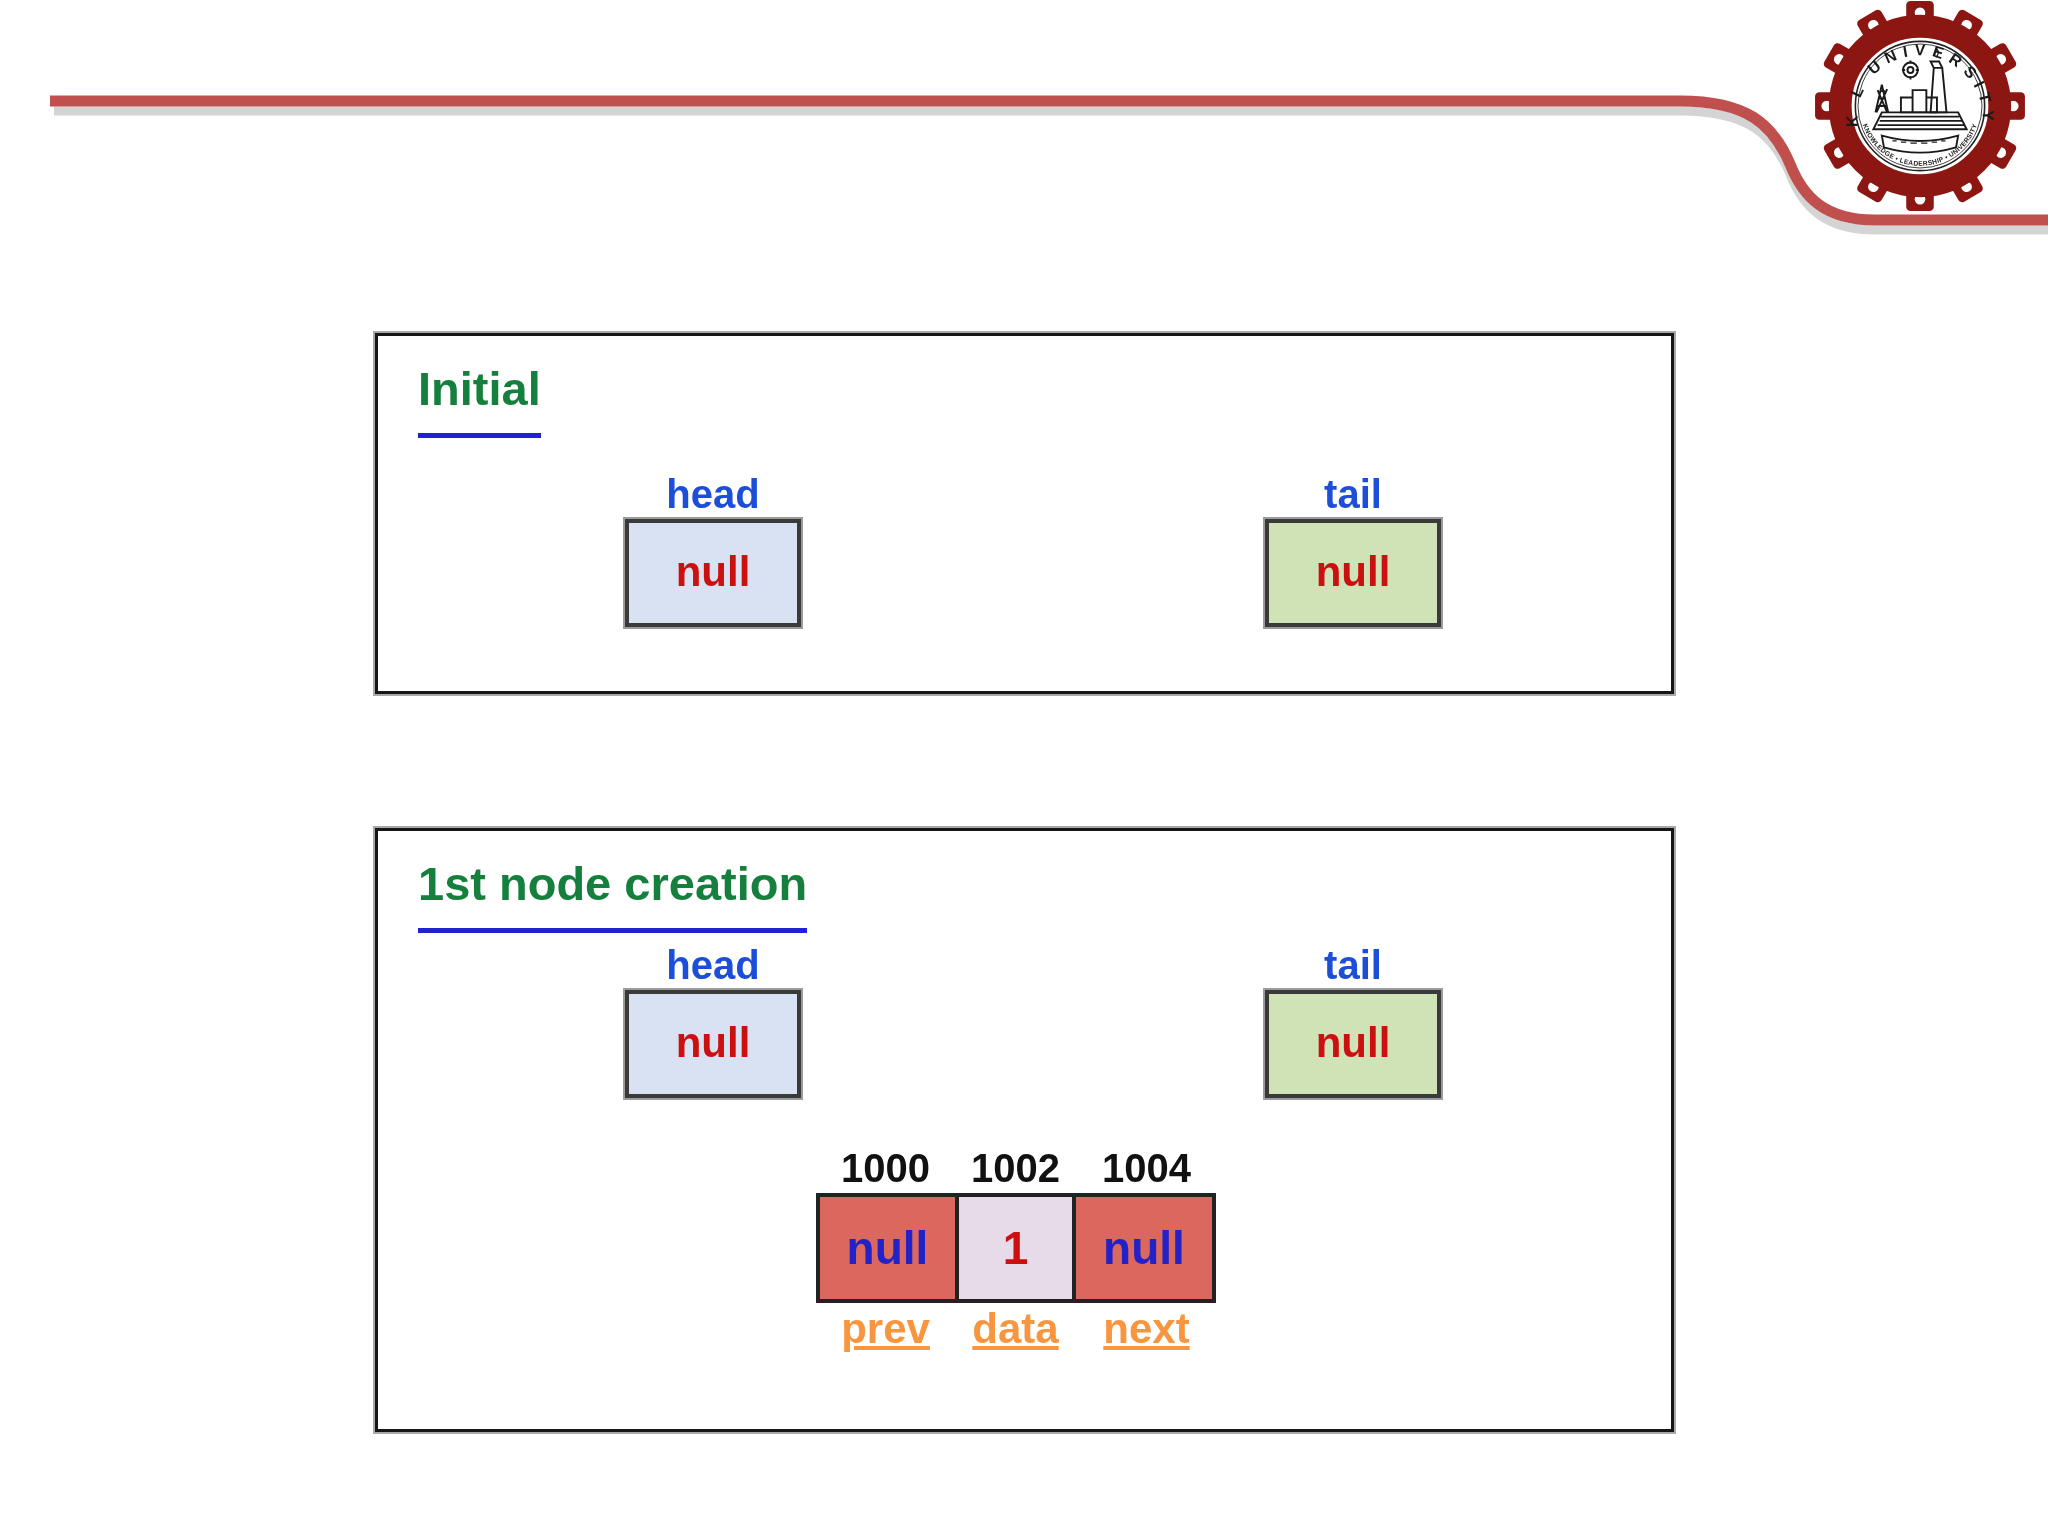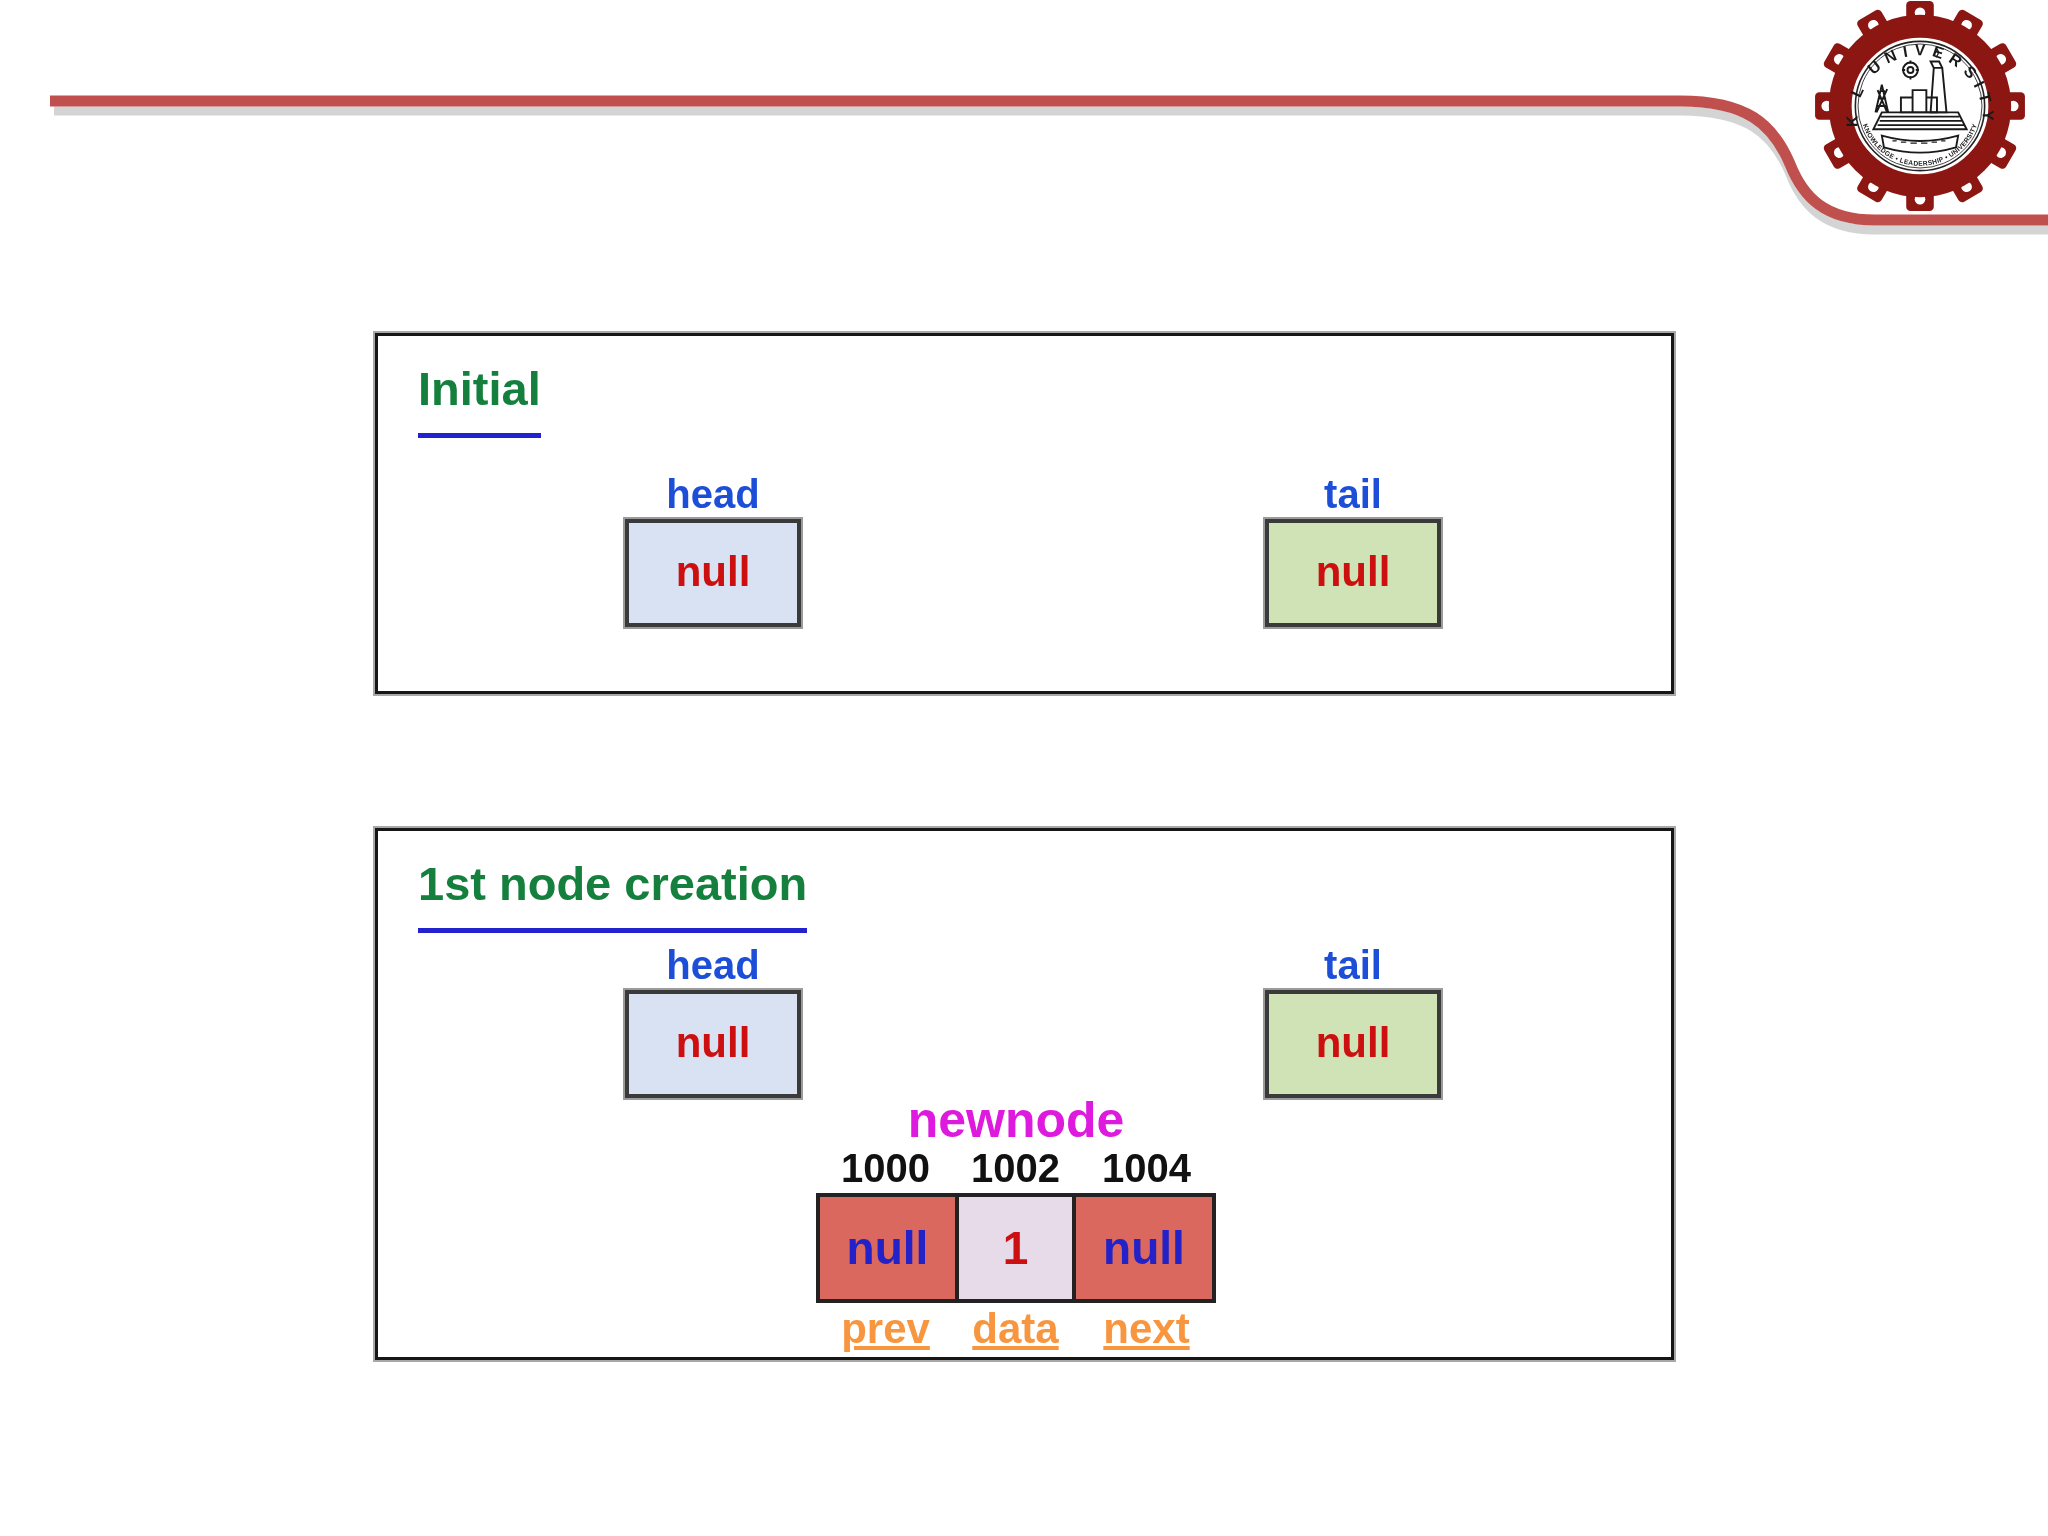--- a/index.html
+++ b/index.html
@@ -12,21 +12,21 @@
     position:absolute; left:103px; top:106px; font-size:113px; font-weight:400;
     color:#e2740e; white-space:nowrap; letter-spacing:-1px; line-height:1.15;
   }
   .logo { position:absolute; left:1814px; top:0; }
 
   .panel {
     position:absolute; left:375px; width:1299px; background:#fff;
     border:3px solid #161616; outline:2px solid #a8a8a8; box-sizing:border-box;
   }
   .panel.p1 { top:333px; height:361px; }
-  .panel.p2 { top:828px; height:532px; }
+  .panel.p2 { top:828px; height:604px; }
   .panel-heading {
     position:absolute; left:28px; top:16px; margin:12px; font-size:47px;
     font-weight:bold; color:#15803d; line-height:1.05;
     display:inline-block; border-bottom:5px solid #2222cf; padding-bottom:20px;
   }
   .var { position:absolute; width:176px; text-align:center; }
   .var.head-pos { left:247px; }
   .var.tail-pos { left:887px; }
   .p1 .var { top:136px; }
   .p2 .var { top:112px; }
@@ -180,21 +180,20 @@
     <div class="var head-pos">
       <div class="var-label">head</div>
       <div class="vbox headfill">null</div>
     </div>
 
     <div class="var tail-pos">
       <div class="var-label">tail</div>
       <div class="vbox tailfill">null</div>
     </div>
 
-    <div class="newnode-label">newnode</div>
 
     <div class="addr a0">1000</div>
     <div class="addr a1">1002</div>
     <div class="addr a2">1004</div>
 
     <div class="nodebox">
       <div class="ncell prev">null</div>
       <div class="ncell data">1</div>
       <div class="ncell next">null</div>
     </div>

